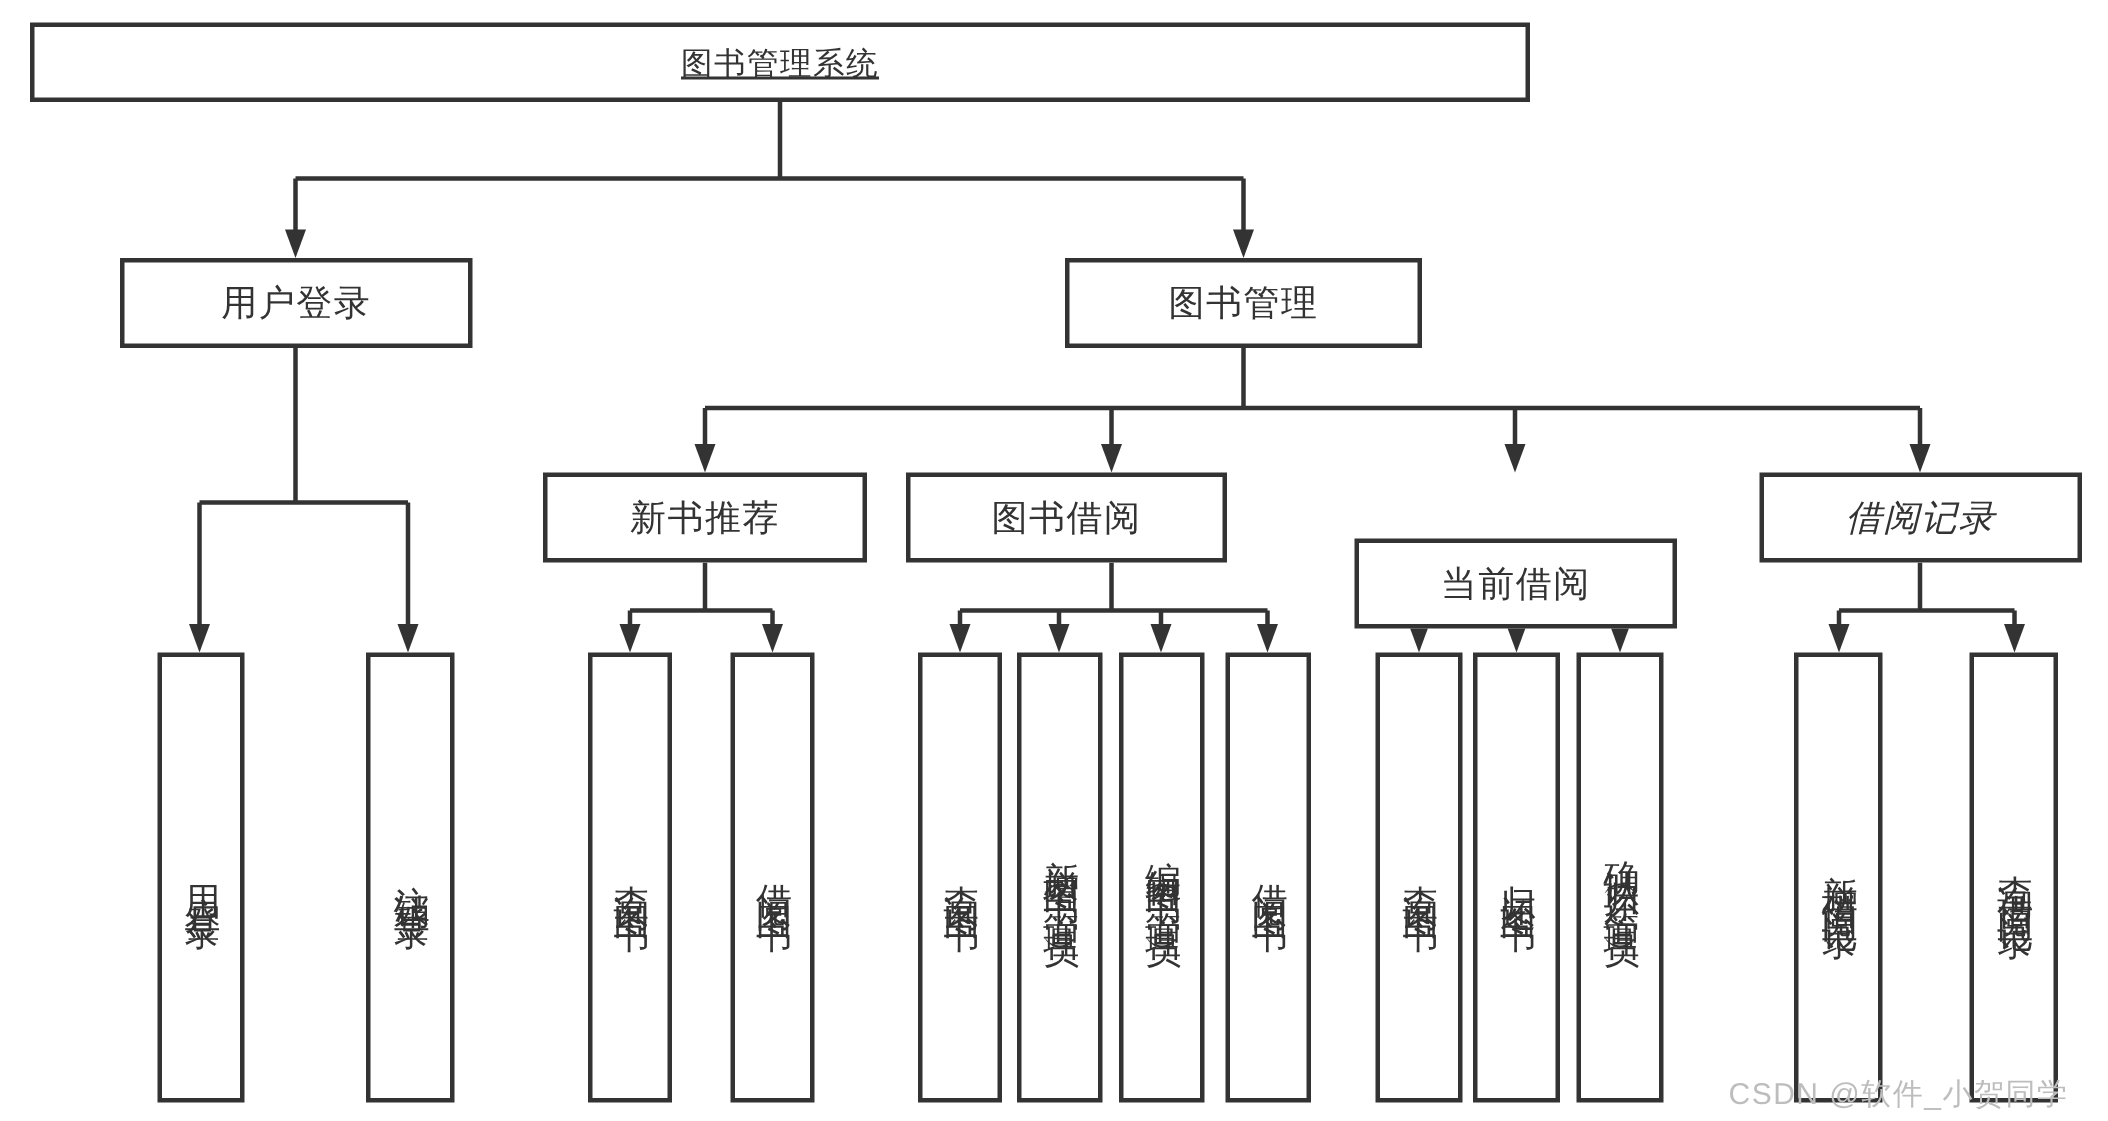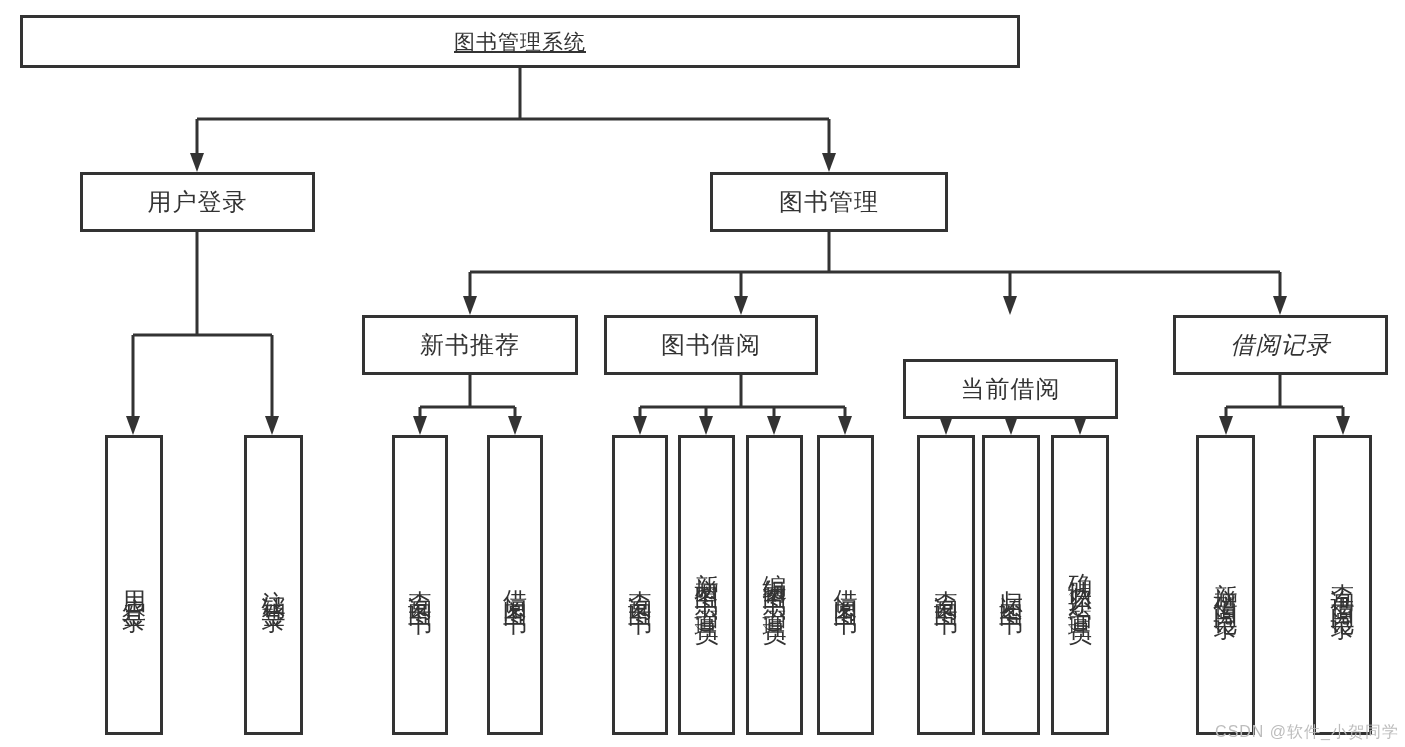--- a/index.html
+++ b/index.html
@@ -45,24 +45,24 @@
     align-items: center;
     justify-content: center;
     writing-mode: vertical-rl;
     color: #333333;
     font-size: 24px;
     letter-spacing: 7px;
     line-height: 1;
   }
   .watermark {
     position: absolute;
-    right: 6px;
+    right: 26px;
     bottom: 4px;
     color: #bdbdbd;
-    font-size: 16px;
+    font-size: 20px;
     letter-spacing: 1px;
     white-space: nowrap;
   }
 </style>
 </head>
 <body>
 
 <div id="canvas">
 
   <svg id="wires" viewBox="0 0 1405 747" xmlns="http://www.w3.org/2000/svg">

